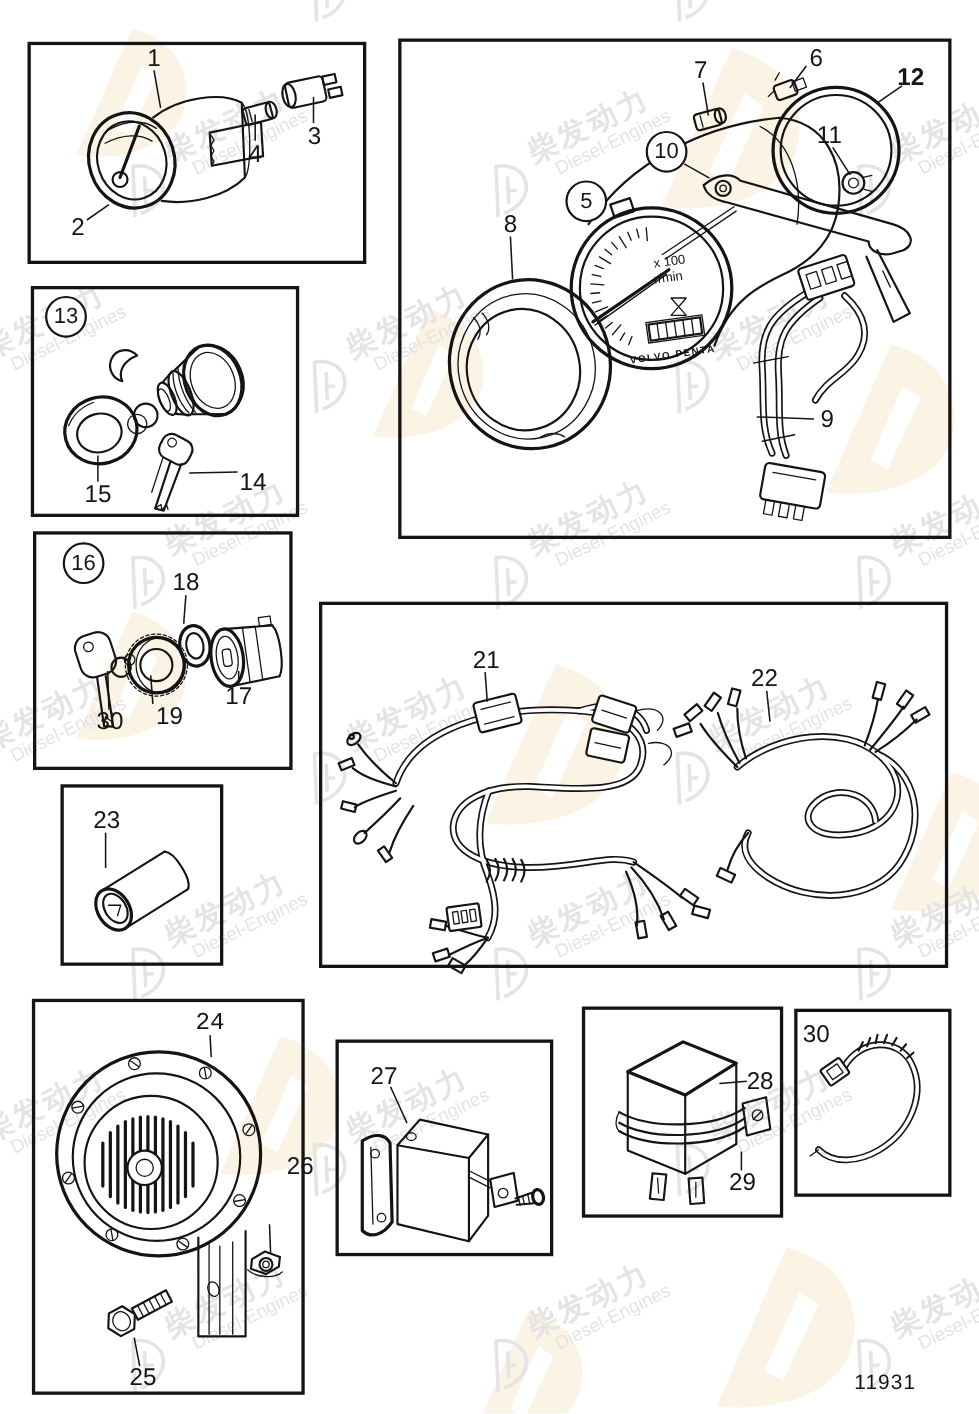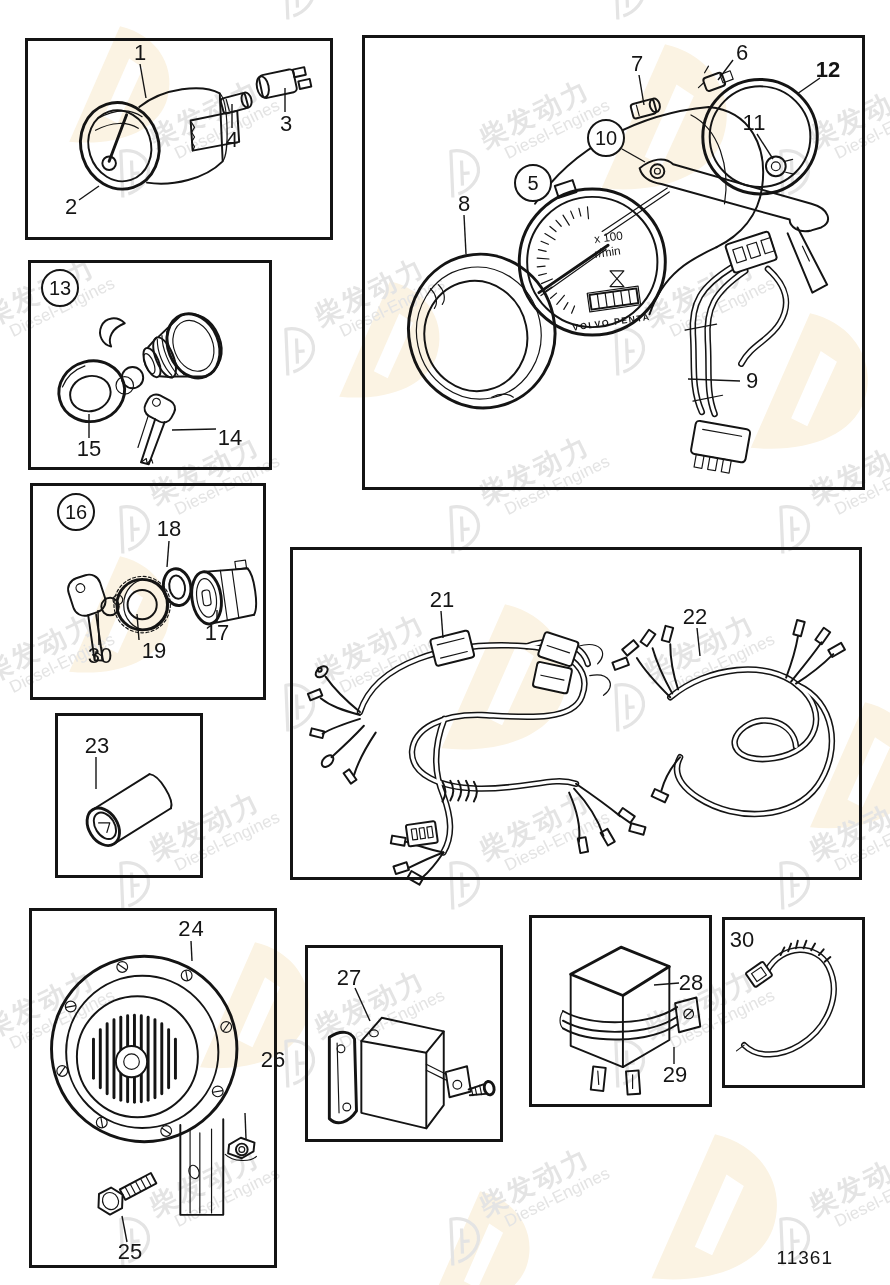--- a/index.html
+++ b/index.html
@@ -807,14 +807,14 @@
       <div class="callout" style="left: 97px; top: 746px;">23</div>
       <div class="callout" style="left: 191px; top: 930px; font-family: Liberation Mono, monospace;">24</div>
       <div class="callout" style="left: 130px; top: 1252px;">25</div>
       <div class="callout" style="left: 245px; top: 1060px; margin-left: 28px;">26</div>
       <div class="callout" style="left: 349px; top: 978px;">27</div>
       <div class="callout" style="left: 691px; top: 983px;">28</div>
       <div class="callout" style="left: 675px; top: 1075px; text-align: right;">29</div>
       <div class="callout" style="left: 742px; top: 940px;">30</div>
     </div>
 
-  <div class="doc-number">11361</div>
+  <div class="doc-number">11931</div>
 </div>
 
 </body></html>

